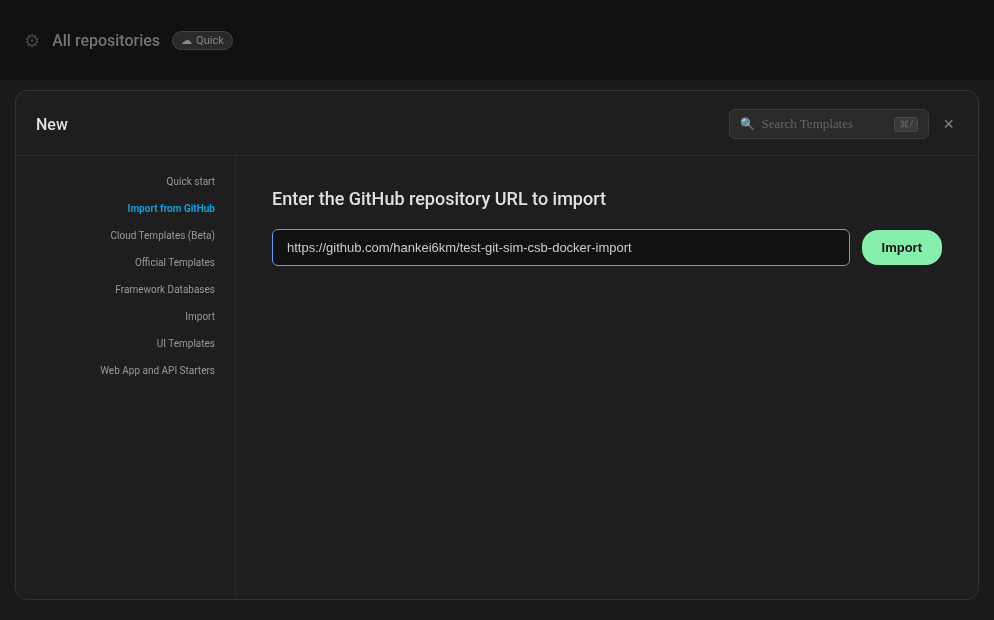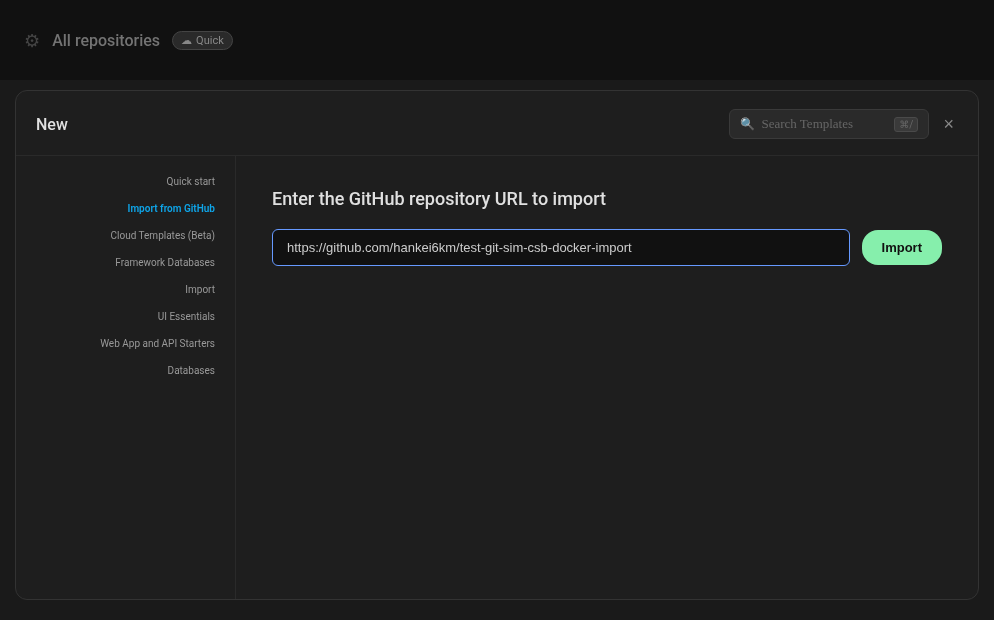--- a/index.html
+++ b/index.html
@@ -256,25 +256,25 @@
       <button class="close-button">×</button>
     </div>
   </div>
 
   <div class="modal-body">
 
     <nav class="sidebar">
       <div class="sidebar-item">Quick start</div>
       <div class="sidebar-item active">Import from GitHub</div>
       <div class="sidebar-item">Cloud Templates (Beta)</div>
+      <div class="sidebar-item">Official Templates</div>
       <div class="sidebar-item">Framework Databases</div>
       <div class="sidebar-item">Import</div>
-      <div class="sidebar-item">UI Essentials</div>
+      <div class="sidebar-item">UI Templates</div>
       <div class="sidebar-item">Web App and API Starters</div>
-      <div class="sidebar-item">Databases</div>
     </nav>
 
     <div class="modal-content">
       <h2 class="import-title">Enter the GitHub repository URL to import</h2>
       <div class="import-form">
         <input class="url-input" type="text" value="https://github.com/hankei6km/test-git-sim-csb-docker-import" style="">
         <button class="import-button">Import</button>
       </div>
     </div>
 

